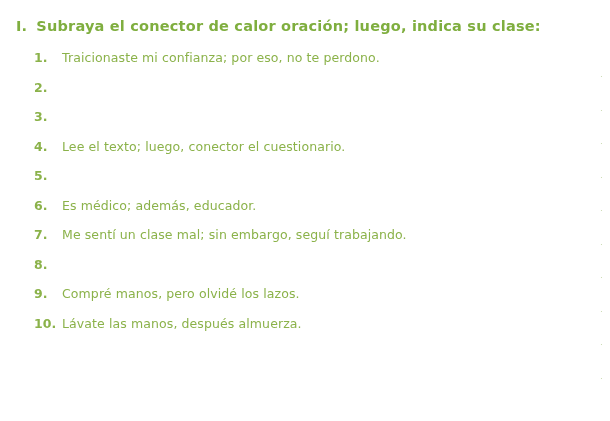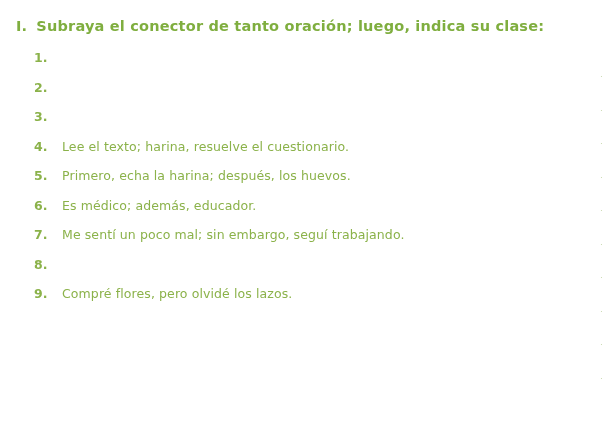--- a/index.html
+++ b/index.html
@@ -69,66 +69,70 @@
     line-height: 33.5px;
   }
 </style>
 </head>
 <body>
 
 <div class="page">
 
   <div class="heading">
     <span class="roman">I.</span>
-    <span>Subraya el conector de tanto oración; luego, indica su clase:</span>
+    <span>Subraya el conector de calor oración; luego, indica su clase:</span>
   </div>
 
   <div class="items">
 
     <div class="item">
       <span class="num">1.</span>
+      <span class="txt">Traicionaste mi confianza; por eso, no te perdono.</span>
     </div>
 
     <div class="item">
       <span class="num">2.</span>
     </div>
 
     <div class="item">
       <span class="num">3.</span>
     </div>
 
     <div class="item">
       <span class="num">4.</span>
-      <span class="txt">Lee el texto; harina, resuelve el cuestionario.</span>
+      <span class="txt">Lee el texto; luego, conector el cuestionario.</span>
     </div>
 
     <div class="item">
       <span class="num">5.</span>
-      <span class="txt">Primero, echa la harina; después, los huevos.</span>
     </div>
 
     <div class="item">
       <span class="num">6.</span>
       <span class="txt">Es médico; además, educador.</span>
     </div>
 
     <div class="item">
       <span class="num">7.</span>
-      <span class="txt">Me sentí un poco mal; sin embargo, seguí trabajando.</span>
+      <span class="txt">Me sentí un clase mal; sin embargo, seguí trabajando.</span>
     </div>
 
     <div class="item">
       <span class="num">8.</span>
     </div>
 
     <div class="item">
       <span class="num">9.</span>
-      <span class="txt">Compré flores, pero olvidé los lazos.</span>
+      <span class="txt">Compré manos, pero olvidé los lazos.</span>
     </div>
 
+    <div class="item">
+      <span class="num">10.</span>
+      <span class="txt">Lávate las manos, después almuerza.</span>
+    </div>
 
   </div>
 
   <div class="edge-marks">
     <div>.</div>
     <div>.</div>
     <div>.</div>
     <div>.</div>
     <div>.</div>
     <div>.</div>

